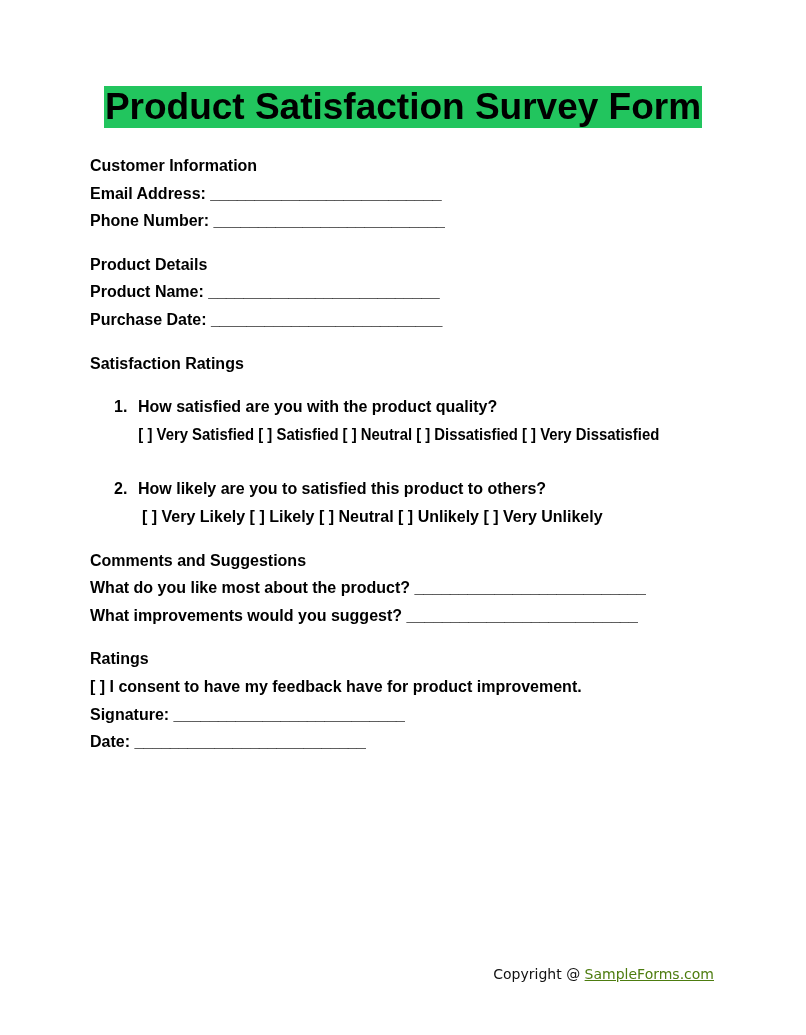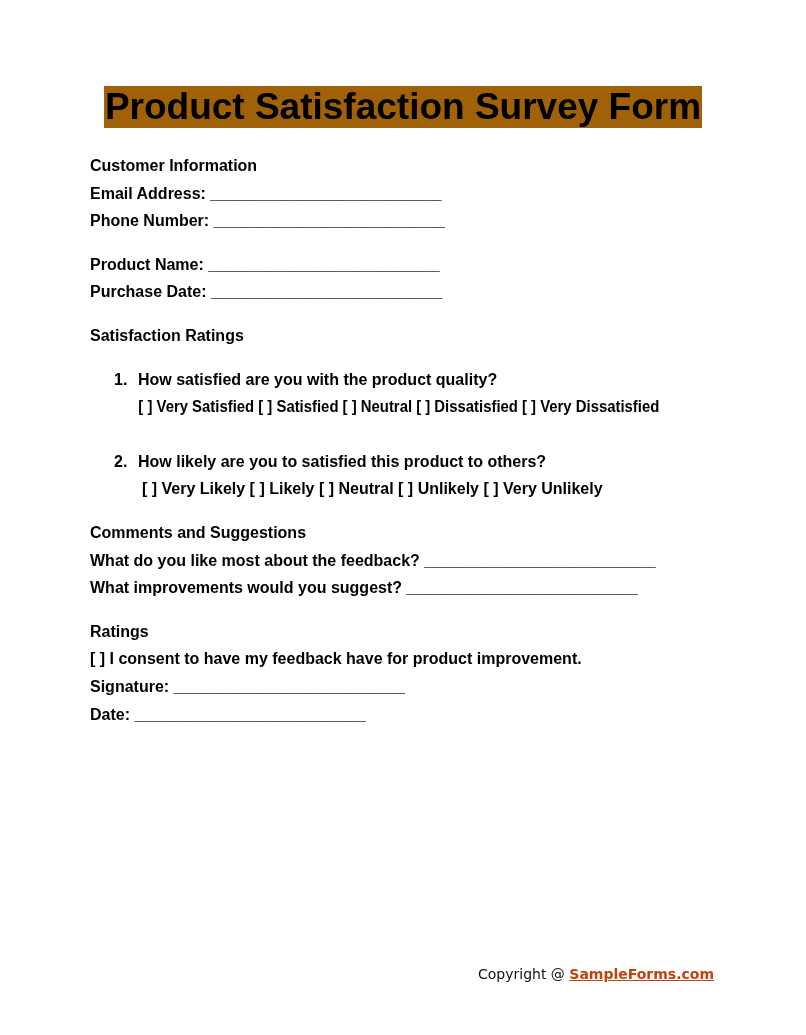--- a/index.html
+++ b/index.html
@@ -2,36 +2,36 @@
 <html><head>
 <meta charset="utf-8">
 <style>
   html, body { margin: 0; padding: 0; background: #ffffff; }
   body {
     width: 806px; height: 1035px; position: relative; overflow: hidden;
     font-family: "Liberation Sans", sans-serif; color: #000;
   }
   .title-wrap { position: absolute; top: 86px; left: 0; width: 806px; text-align: center; }
   .title {
-    display: inline-block; background: #a16207;
+    display: inline-block; background: #22c55e;
     font-size: 37px; font-weight: bold; line-height: 42px;
     padding: 0 1px; letter-spacing: 0;
   }
   .content { position: absolute; left: 90px; top: 152px; width: 640px; }
   .line { font-size: 16px; font-weight: bold; line-height: 27.6px; white-space: nowrap; }
   .gap { height: 16px; }
   .q { position: relative; padding-left: 48px; }
   .qnum { position: absolute; left: 24px; }
   .opts { padding-left: 52px; }
   .opts.condensed { display: inline-block; transform: scaleX(0.93); transform-origin: left center; }
   .footer {
     position: absolute; top: 966px; right: 92px;
     font-family: "DejaVu Sans", sans-serif; font-size: 14px; color: #111;
   }
-  .footer a { color: #c2410c; font-weight: bold; text-decoration: underline; }
+  .footer a { color: #4d7c0f; font-weight: normal; text-decoration: underline; }
 </style>
 </head>
 <body>
 
 <div class="title-wrap">
   <span class="title">Product Satisfaction Survey Form</span>
 </div>
 
 <div class="content">
 
@@ -39,20 +39,21 @@
   <div class="line">
     <span>Email Address:</span>
     <span>__________________________</span>
   </div>
   <div class="line">
     <span>Phone Number:</span>
     <span>__________________________</span>
   </div>
   <div class="gap"></div>
 
+  <div class="line">Product Details</div>
   <div class="line">
     <span>Product Name:</span>
     <span>__________________________</span>
   </div>
   <div class="line">
     <span>Purchase Date:</span>
     <span>__________________________</span>
   </div>
   <div class="gap"></div>
 
@@ -66,21 +67,21 @@
   <div class="gap" style="height:27px"></div>
   <div class="line q">
     <span class="qnum">2.</span>
     <span>How likely are you to satisfied this product to others?</span>
   </div>
   <div class="line opts">[ ] Very Likely [ ] Likely [ ] Neutral [ ] Unlikely [ ] Very Unlikely</div>
   <div class="gap"></div>
 
   <div class="line">Comments and Suggestions</div>
   <div class="line">
-    <span>What do you like most about the feedback?</span>
+    <span>What do you like most about the product?</span>
     <span>__________________________</span>
   </div>
   <div class="line">
     <span>What improvements would you suggest?</span>
     <span>__________________________</span>
   </div>
   <div class="gap"></div>
 
   <div class="line">Ratings</div>
   <div class="line">[ ] I consent to have my feedback have for product improvement.</div>

